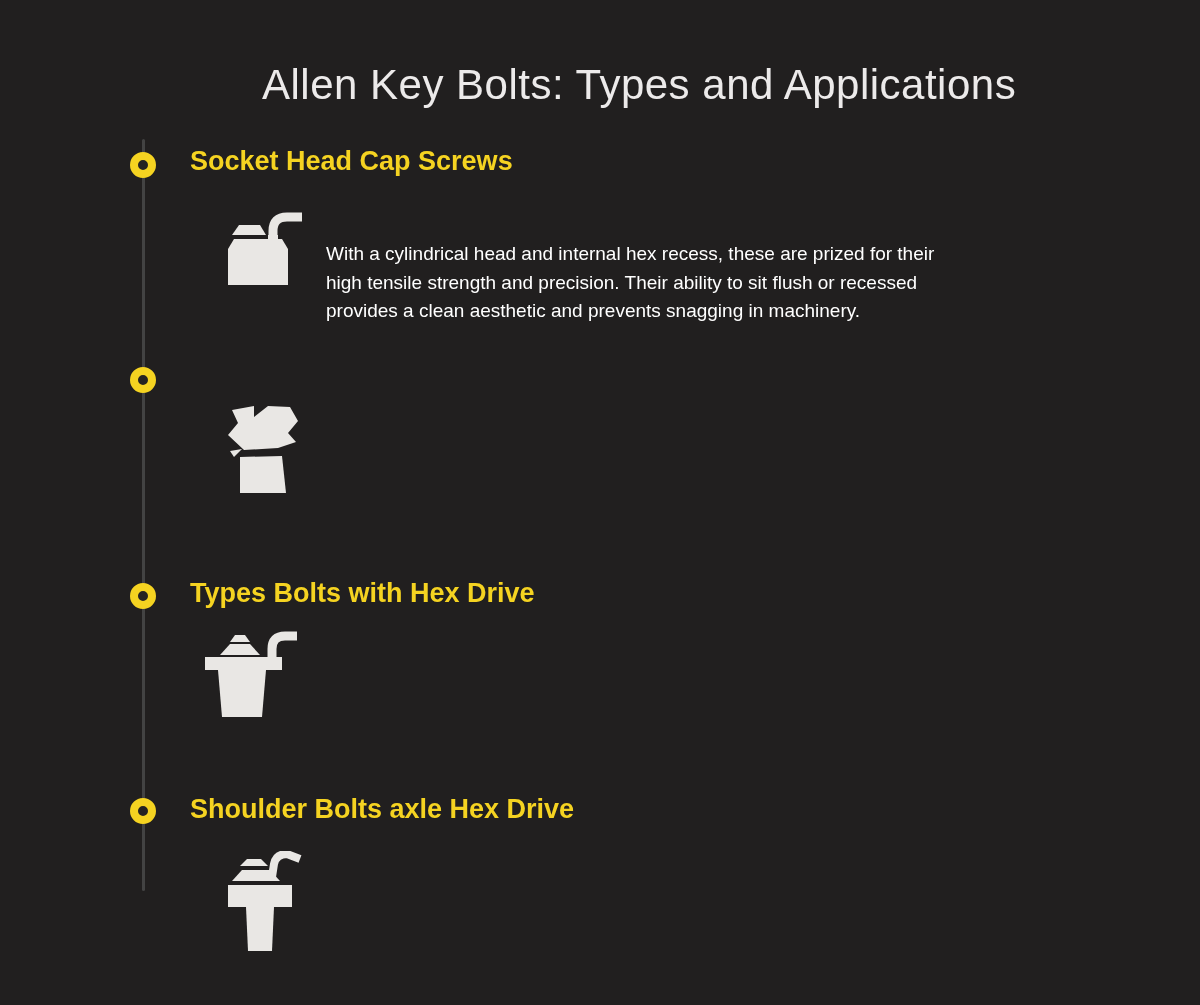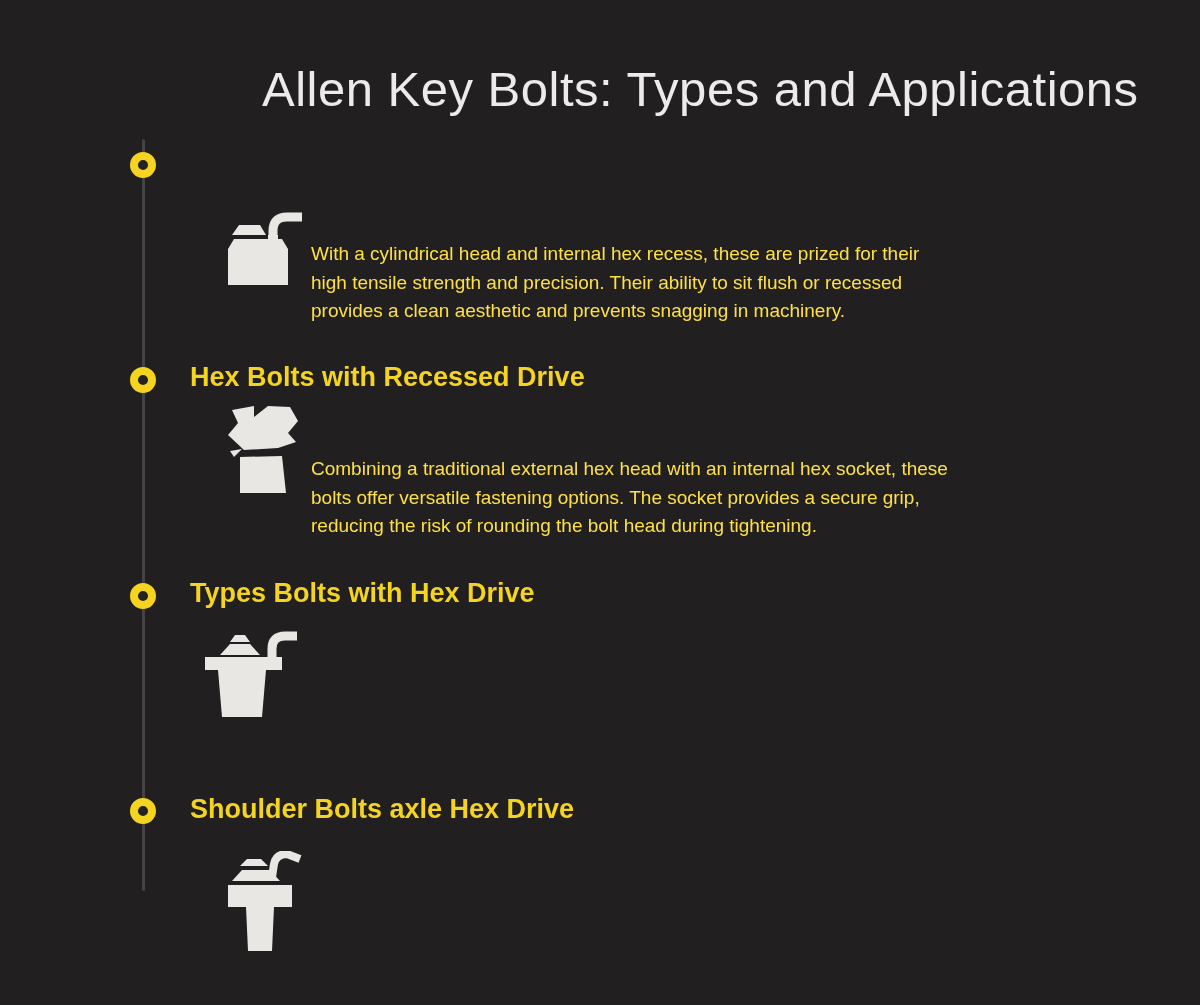--- a/index.html
+++ b/index.html
@@ -6,85 +6,82 @@
   body{
     width:1200px;height:1005px;
     background:#211f1f;
     font-family:"Liberation Sans", sans-serif;
     position:relative;
     overflow:hidden;
   }
   .page{position:absolute;inset:0;}
   .title{
     position:absolute;left:262px;top:61px;
-    font-size:49px;font-weight:400;color:#eceaea;
+    font-size:42px;font-weight:400;color:#eceaea;
     letter-spacing:0.5px;white-space:nowrap;
   }
   .timeline{
     position:absolute;left:142px;top:139px;
     width:3px;height:752px;background:#434343;border-radius:2px;
   }
   .marker{
     position:absolute;left:130px;
     width:10px;height:10px;border-radius:50%;
     border:8px solid #f5d321;background:#242222;
   }
   .m1{top:152px}.m2{top:367px}.m3{top:583px}.m4{top:798px}
   .heading{
     position:absolute;left:190px;
     font-size:27px;font-weight:700;color:#f5d321;white-space:nowrap;
   }
   .h1{top:146px}.h2{top:362px}.h3{top:578px}.h4{top:794px}
   .desc{
-    position:absolute;left:311px;width:700px;
-    font-size:19px;line-height:28.6px;color:#fde047;
+    position:absolute;left:326px;width:700px;
+    font-size:19px;line-height:28.6px;color:#ffffff;
     white-space:pre-line;
   }
   .d1{top:240px}.d2{top:455px}.d3{top:671px}.d4{top:885px}
   .icon{position:absolute;}
   .i1{left:216px;top:205px}
   .i2{left:220px;top:401px}
   .i3{left:202px;top:629px}
   .i4{left:222px;top:851px}
   .icon svg{display:block;}
 </style>
 </head>
 <body>
 
 <div class="page">
 
   <div class="title">Allen Key Bolts: Types and Applications</div>
 
   <div class="timeline"></div>
 
   <div class="marker m1"></div>
+  <div class="heading h1">Socket Head Cap Screws</div>
   <div class="icon i1">
     <svg width="90" height="82" viewBox="0 0 90 82">
       <path d="M57,38 L57,26 Q57,12 71,12 L86,12" fill="none" stroke="#e9e7e4" stroke-width="9"></path>
       <polygon points="16,30 50,30 44,20 23,20" fill="#e9e7e4"></polygon>
       <polygon points="12,44 18,34 66,34 72,44 72,80 12,80" fill="#e9e7e4"></polygon>
       <rect x="52" y="30" width="10" height="8" fill="#e9e7e4"></rect>
     </svg>
   </div>
   <div class="desc d1">With a cylindrical head and internal hex recess, these are prized for their
 high tensile strength and precision. Their ability to sit flush or recessed
 provides a clean aesthetic and prevents snagging in machinery.</div>
 
   <div class="marker m2"></div>
-  <div class="heading h2">Hex Bolts with Recessed Drive</div>
   <div class="icon i2">
     <svg width="82" height="94" viewBox="0 0 82 94">
       <polygon points="12,9 34,5 34,16 48,5 70,6 78,20 68,32 76,41 58,47 24,49 8,34 18,22" fill="#e9e7e4"></polygon>
       <polygon points="10,50 22,48 14,56" fill="#e9e7e4"></polygon>
       <polygon points="20,56 62,55 66,92 20,92" fill="#e9e7e4"></polygon>
     </svg>
   </div>
-  <div class="desc d2">Combining a traditional external hex head with an internal hex socket, these
-bolts offer versatile fastening options. The socket provides a secure grip,
-reducing the risk of rounding the bolt head during tightening.</div>
 
   <div class="marker m3"></div>
   <div class="icon i3">
     <svg width="100" height="92" viewBox="0 0 100 92">
       <path d="M70,34 L70,20 Q70,7 83,7 L95,7" fill="none" stroke="#e9e7e4" stroke-width="9"></path>
       <polygon points="28,13 48,13 43,6 33,6" fill="#e9e7e4"></polygon>
       <polygon points="18,26 58,26 48,15 28,15" fill="#e9e7e4"></polygon>
       <polygon points="3,28 80,28 80,41 3,41" fill="#e9e7e4"></polygon>
       <polygon points="16,41 64,41 60,88 20,88" fill="#e9e7e4"></polygon>
     </svg>

